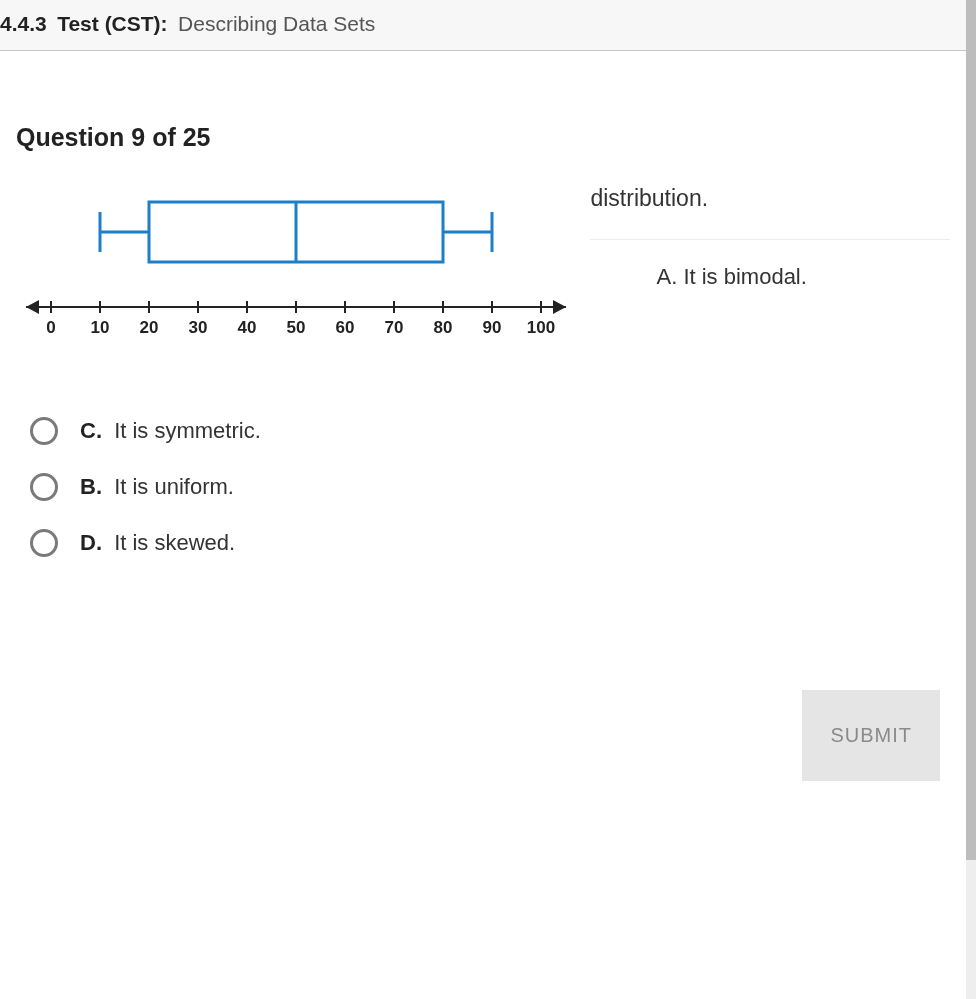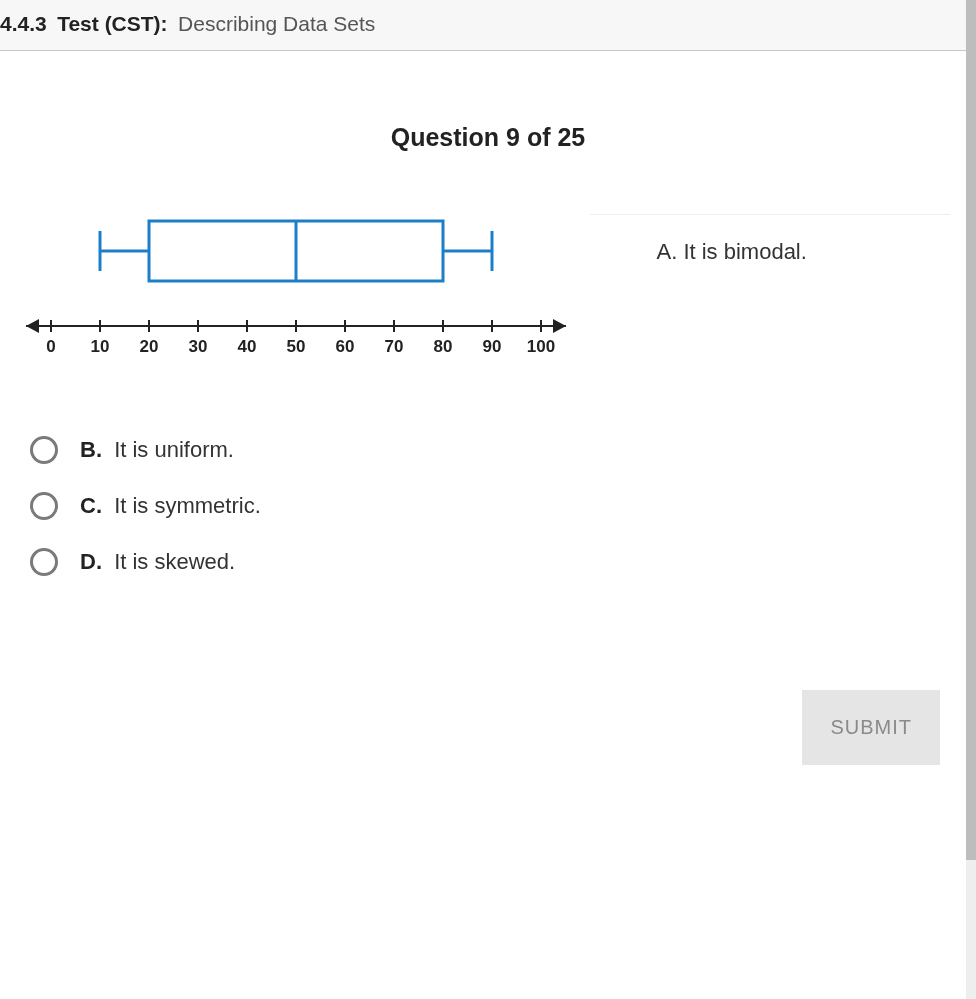--- a/index.html
+++ b/index.html
@@ -21,22 +21,21 @@
   .header .strong { font-weight: 700; font-size: 21px; color:#222; }
   .header .light { font-weight: 400; font-size: 21px; color:#555; margin-left:6px;}
   .content {
     padding: 0 16px 0 16px;
   }
   .qnum {
     font-weight: 700;
     font-size: 25px;
     color: #222;
     margin-top: 72px;
-    margin-bottom: 44px;
-    text-align: center;
+    margin-bottom: 25px;
   }
   .diagram-area {
     width:560px;
     display:inline-block;
     vertical-align:top;
   }
   .prompt-area {
     display:inline-block;
     vertical-align:top;
     width: 360px;
@@ -81,21 +80,21 @@
     margin-top: 8px;
   }
   .submit-btn {
     position:absolute;
     right: 36px;
     top: 690px;
     background: #e5e5e5;
     color: #8a8a8a;
     font-weight: 500;
     letter-spacing: 1px;
-    padding: 26px 28px;
+    padding: 34px 28px;
     font-size: 20px;
     border: none;
     font-family: inherit;
     margin-left: 8px;
   }
   .right-scroll {
     position:absolute;
     right:0; top:0;
     width:10px; height: 860px;
     background:#bdbdbd;
@@ -151,48 +150,49 @@
           <line x1="427" y1="55" x2="476" y2="55" stroke="#1e7fc9" stroke-width="3"></line>
           <line x1="84" y1="35" x2="84" y2="75" stroke="#1e7fc9" stroke-width="3"></line>
           <line x1="476" y1="35" x2="476" y2="75" stroke="#1e7fc9" stroke-width="3"></line>
           <rect x="133" y="25" width="294" height="60" fill="none" stroke="#1e7fc9" stroke-width="3"></rect>
           <line x1="280" y1="25" x2="280" y2="85" stroke="#1e7fc9" stroke-width="3"></line>
         </g>
     </svg>
   </div>
 
   <div class="prompt-area">
+    <div class="prompt-text">distribution.</div>
     <hr class="hr-under-prompt">
     <div class="choice-a">
       <div class="radio"></div>
       <div>
         <span class="letter">A.</span>
         <span>It is bimodal.</span>
       </div>
     </div>
   </div>
 
   <div class="choices">
     <div class="choice">
       <div class="radio"></div>
       <div>
+        <span class="letter">C.</span>
+        <span>It is symmetric.</span>
+      </div>
+    </div>
+    <div class="choice">
+      <div class="radio"></div>
+      <div>
         <span class="letter">B.</span>
         <span>It is uniform.</span>
       </div>
     </div>
     <div class="choice">
       <div class="radio"></div>
       <div>
-        <span class="letter">C.</span>
-        <span>It is symmetric.</span>
-      </div>
-    </div>
-    <div class="choice">
-      <div class="radio"></div>
-      <div>
         <span class="letter">D.</span>
         <span>It is skewed.</span>
       </div>
     </div>
   </div>
 </div>
 
 <button class="submit-btn">SUBMIT</button>
 
 <div class="right-scroll"></div>

